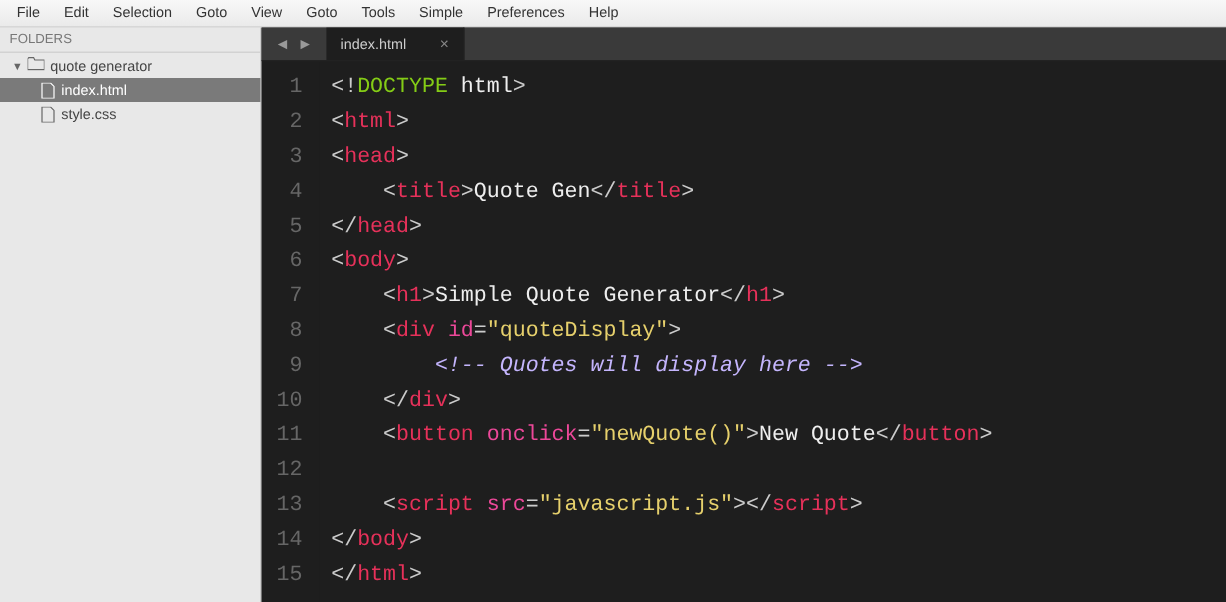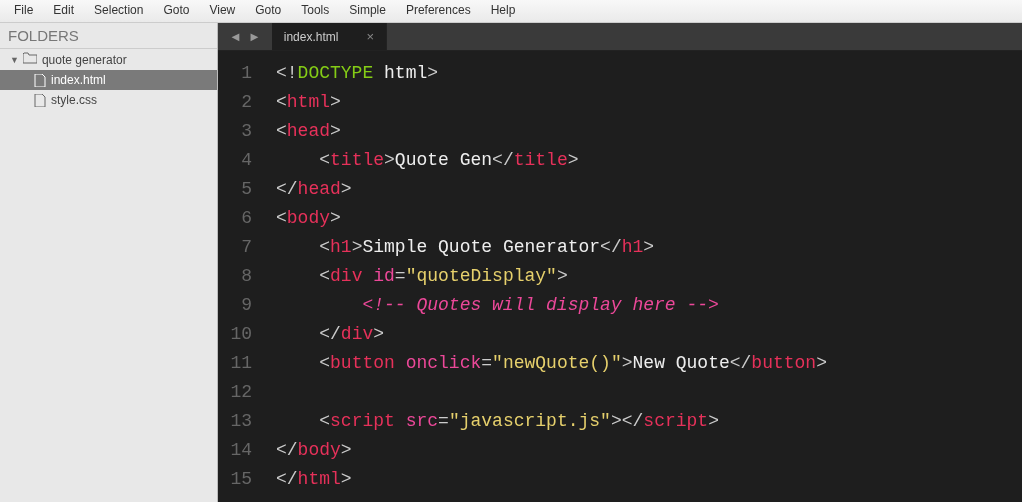--- a/index.html
+++ b/index.html
@@ -4,21 +4,21 @@
 <style>
 * { margin: 0; padding: 0; box-sizing: border-box; }
 body { font-family: Arial, sans-serif; font-size: 12px; width: 1022px; height: 502px; overflow: hidden; background: #e8e8e8; }
 
 .menubar { background: linear-gradient(#f8f8f8, #eaeaea); height: 23px; display: flex; align-items: flex-start; padding: 0 4px; border-bottom: 1px solid #ccc; }
 .menubar span { padding: 3px 10px; color: #333; cursor: pointer; }
 
 .main { display: flex; height: calc(100% - 23px); }
 
 .sidebar { width: 218px; background: #e8e8e8; border-right: 1px solid #bbb; }
-.sidebar-header { padding: 4px 8px; font-size: 15px; color: #777; border-bottom: 1px solid #ccc; }
+.sidebar-header { padding: 4px 8px; font-size: 11px; color: #777; border-bottom: 1px solid #ccc; }
 .folder-row { display: flex; align-items: center; padding: 3px 6px 3px 10px; color: #444; }
 .folder-row .arrow { font-size: 9px; margin-right: 4px; color: #666; }
 .folder-icon { margin-right: 5px; }
 .file-row { display: flex; align-items: center; padding: 3px 6px 3px 34px; color: #444; }
 .file-row.active { background: #7a7a7a; color: #fff; }
 .file-icon { margin-right: 5px; display: inline-flex; }
 
 .editor-area { flex: 1; background: #1e1e1e; display: flex; flex-direction: column; }
 .tabbar { background: #3a3a3a; height: 28px; display: flex; align-items: stretch; border-bottom: 1px solid #222; }
 .tab-nav { display: flex; align-items: center; padding: 0 8px; color: #999; }
@@ -31,21 +31,21 @@
 .gutter div { height: 29px; }
 .code { background: #1e1e1e; color: #eee; padding: 8px 10px; flex: 1; white-space: pre; }
 .code .line { height: 29px; }
 
 .p { color: #ccc; } 
 .tag { color: #e6315a; } 
 .doctype-kw { color: #84cc16; }
 .attr { color: #ec4899; } 
 .val { color: #e6d06c; } 
 .txt { color: #eee; }
-.cmt { color: #ec4899; font-style: italic; }
+.cmt { color: #c4b5fd; font-style: italic; }
 </style>
 </head>
 <body>
 
 <div class="menubar" id="menubar">
     <span>File</span>
     <span>Edit</span>
     <span>Selection</span>
     <span>Goto</span>
     <span>View</span>

